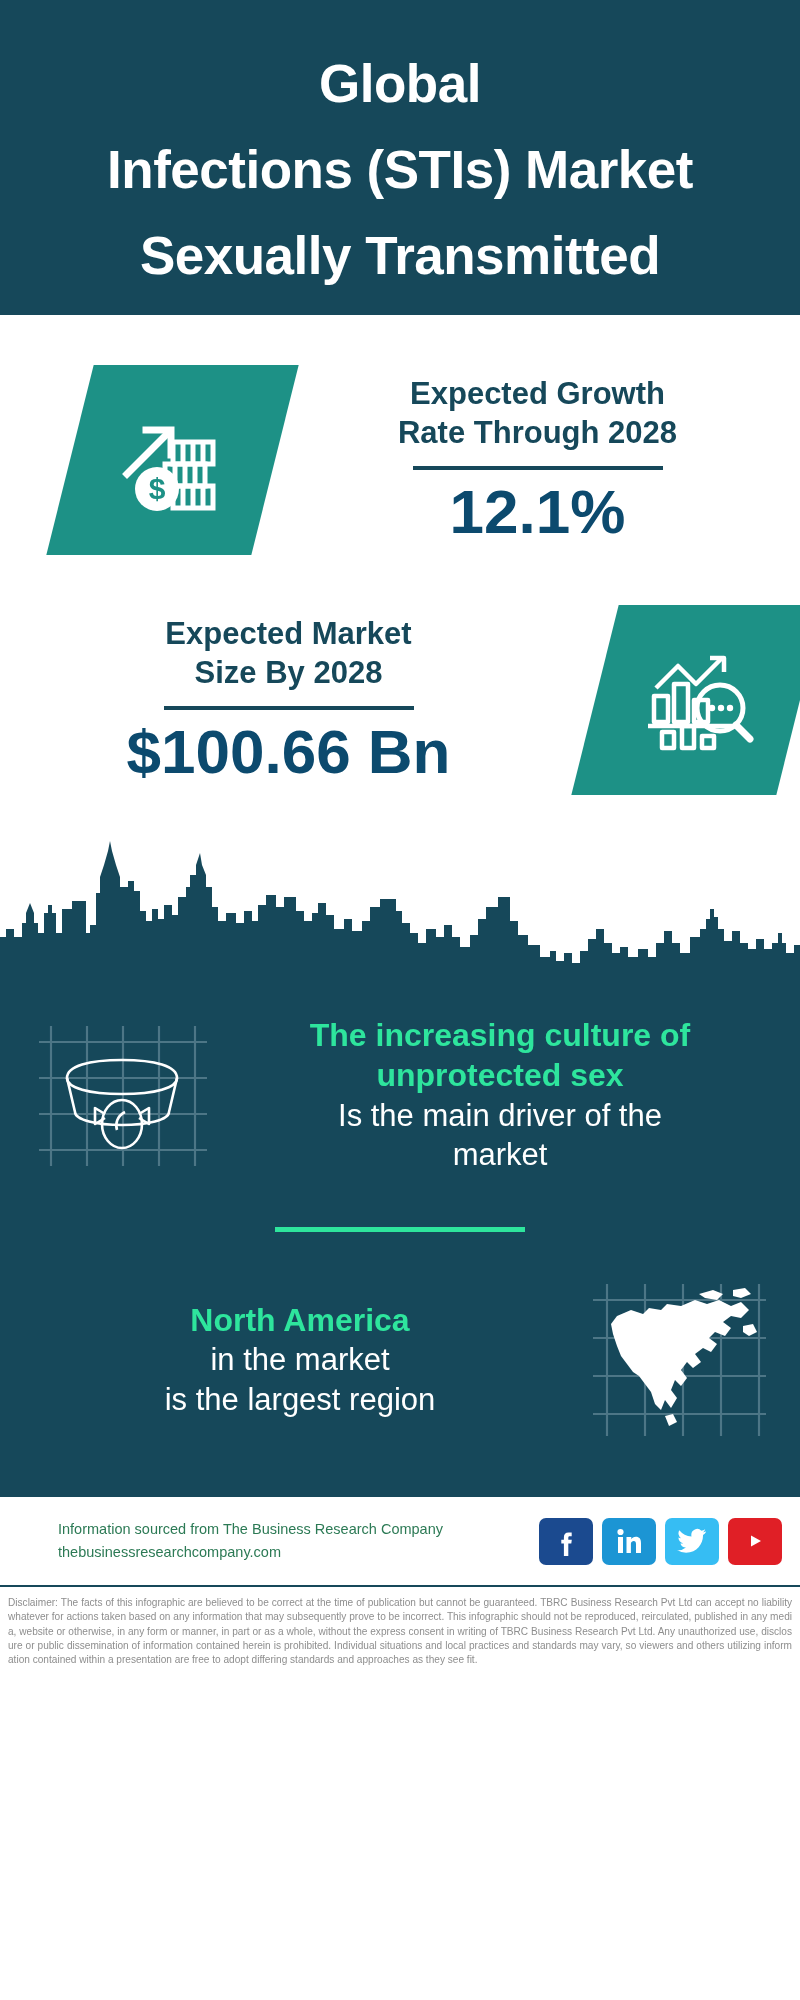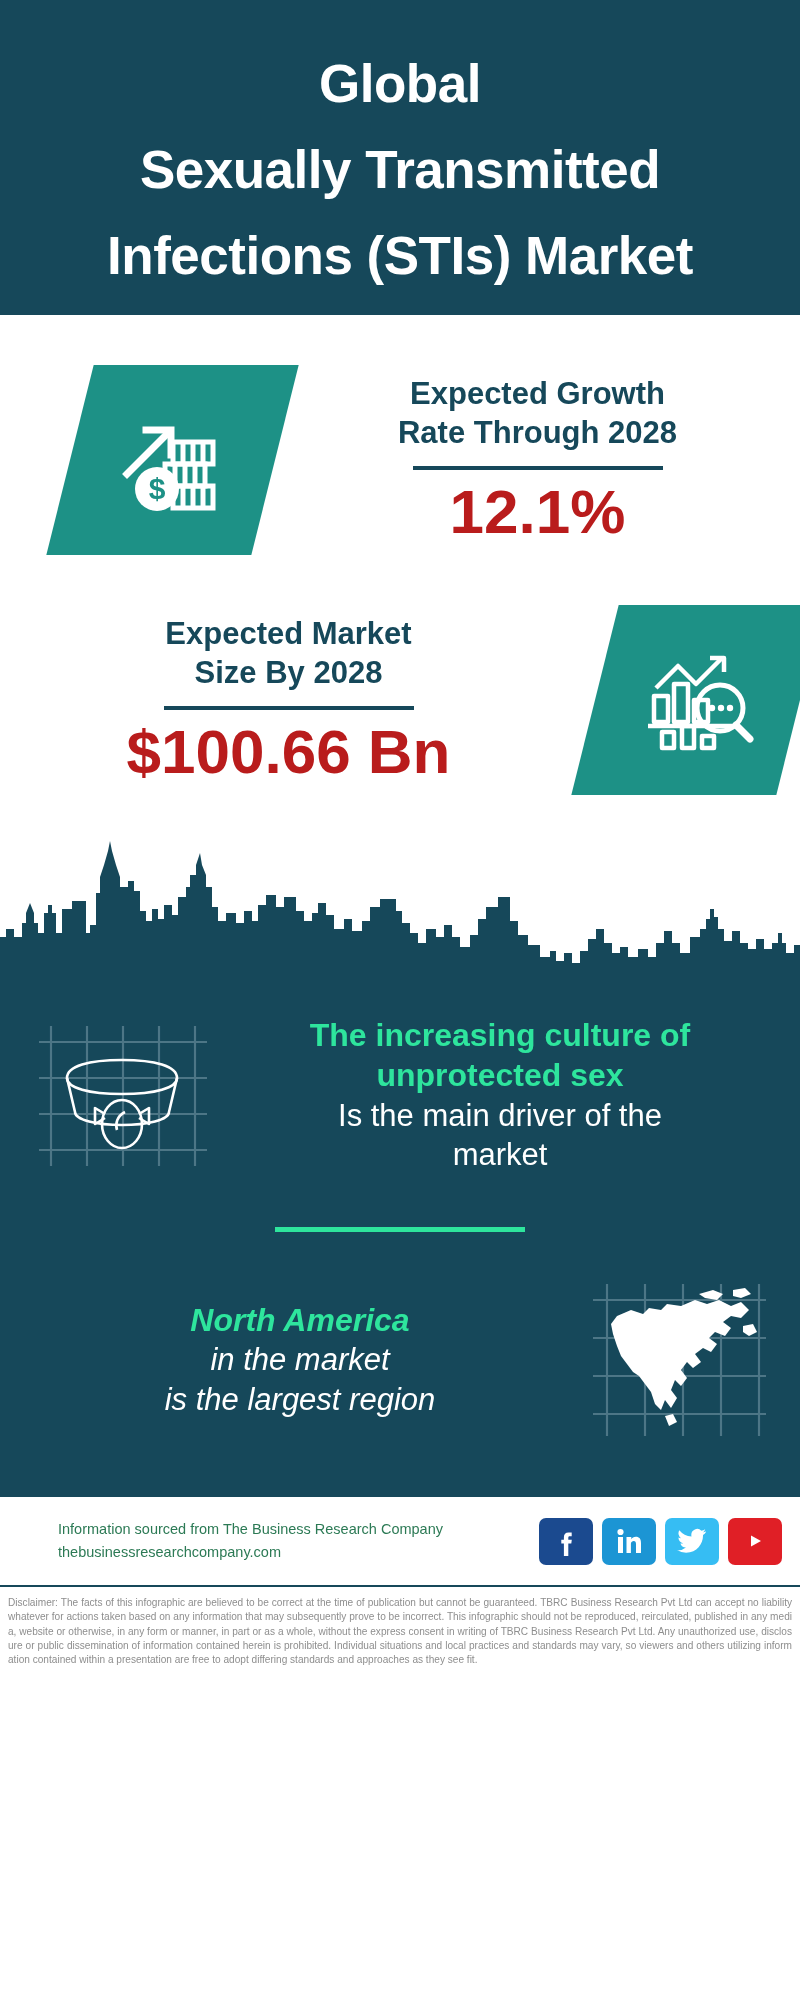--- a/index.html
+++ b/index.html
@@ -72,21 +72,21 @@
     font-size:31px;
     font-weight:bold;
     line-height:1.28;
   }
   .rule {
     width:250px; height:4px;
     background:#16485a;
     margin:13px auto 8px auto;
   }
   .stat-value {
-    color:#b91c1c;
+    color:#0c4a6e;
     font-size:62px;
     font-weight:bold;
     line-height:1.1;
   }
 
   
   .skyline-wrap {
     width:800px;
     height:150px;
     position:relative;
@@ -103,21 +103,21 @@
     position:relative;
   }
 
   .fact {
     display:flex;
     align-items:center;
     width:800px;
     padding:0 22px;
   }
   .fact.f1 { height:220px; }
-  .fact.f2 { height:215px;font-style:italic; }
+  .fact.f2 { height:215px; }
 
   .fact-icon { flex:0 0 auto; width:200px; display:flex; align-items:center; justify-content:center; }
   .fact-icon svg { display:block; }
   .fact-body { flex:1 1 auto; text-align:center; padding:0 6px; }
 
   .fact-hi {
     color:#2ee59d;
     font-size:32px;
     font-weight:bold;
     line-height:1.26;
@@ -178,22 +178,22 @@
     text-align:justify;
     word-break:break-all;
   }
 </style>
 </head>
 <body>
 
 <div class="header">
   <h1>
     <span class="ln">Global</span>
+    <span class="ln">Infections (STIs) Market</span>
     <span class="ln">Sexually Transmitted</span>
-    <span class="ln">Infections (STIs) Market</span>
   </h1>
 </div>
 
 <div class="light-zone">
 
   <div class="stat-row row1">
     <div class="para left">
       <div class="ic">
         <svg width="120" height="120" viewBox="0 0 120 120" aria-hidden="true">
           <g fill="none" stroke="#ffffff" stroke-width="7" stroke-linecap="square">

